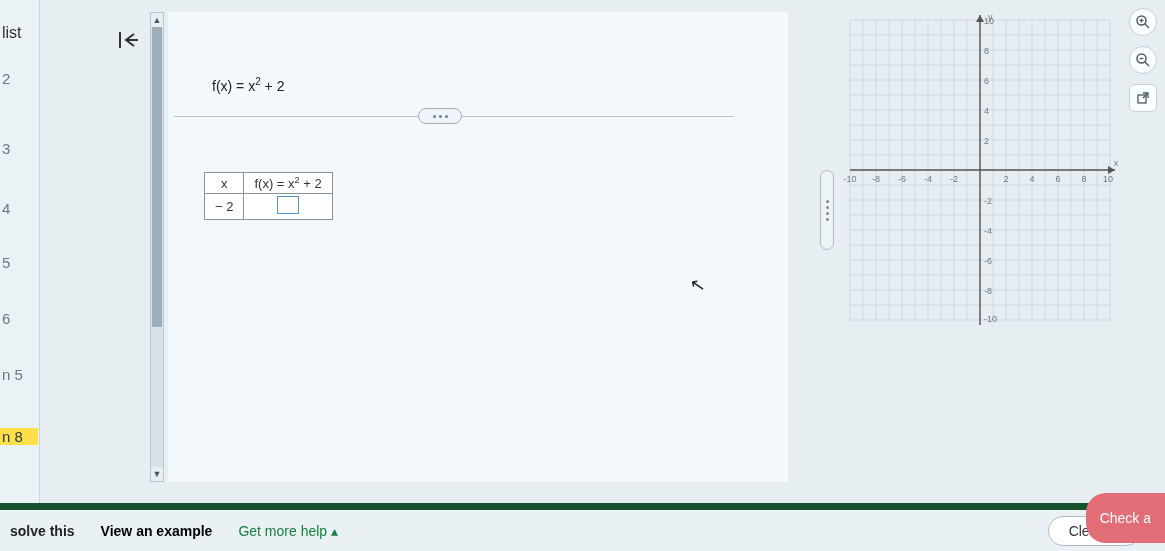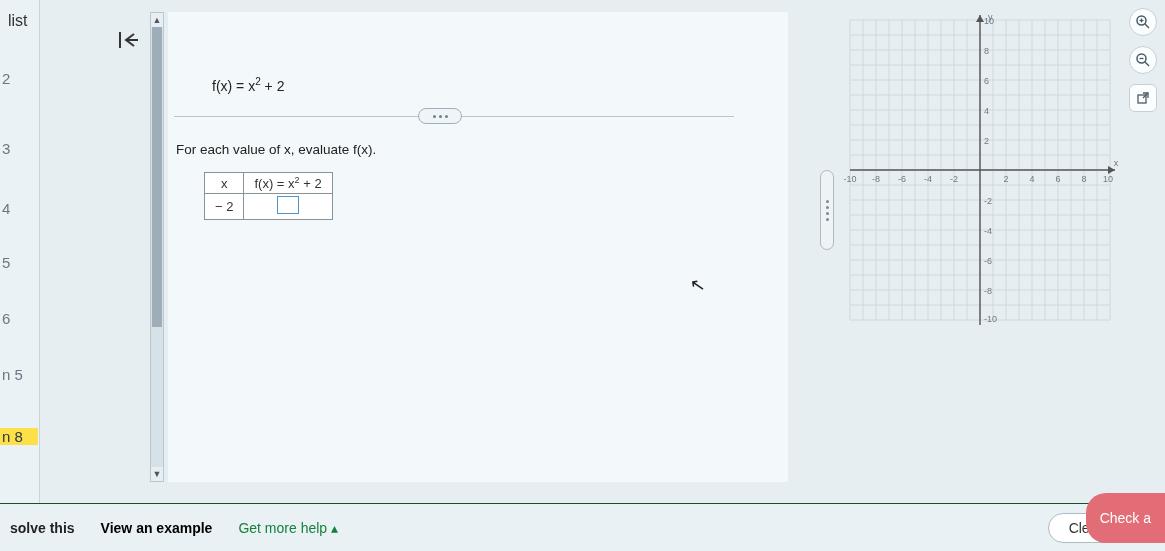--- a/index.html
+++ b/index.html
@@ -11,21 +11,21 @@
     overflow: hidden;
     color: #333;
     font-size: 14px;
   }
   
   .sidebar {
     position: absolute; left: 0; top: 0; width: 40px; height: 551px;
     background: #eaf2f6;
     border-right: 1px solid #c9d5dc;
   }
-  .sidebar .list-label { position:absolute; top:12px; left:0; width:40px; text-align:left; padding-left:8px; color:#333; font-size:16px; }
+  .sidebar .list-label { position:absolute; top:24px; left:0; width:40px; text-align:left; padding-left:2px; color:#333; font-size:16px; }
   .sidebar .nav-item {
     position:absolute; left:0; width:38px; text-align:left; padding-left:2px;
     color:#6a7784; font-size:15px;
   }
   .sidebar .nav-item.current { background:#fde047; color:#2d3a45; }
   
   .collapse-btn {
     position:absolute; top:28px; left:116px; width:28px; height:24px;
     cursor:pointer; display:flex; align-items:center;
     color:#333; font-size:20px; font-weight:bold;
@@ -83,21 +83,21 @@
   .tool-btn {
     width:28px;height:28px;border:1px solid #c2d0d8;border-radius:50%;
     background:#fbfeff; display:flex;align-items:center;justify-content:center;
     font-size:14px;color:#4a5a65;cursor:pointer;
   }
   .tool-btn.sq { border-radius:6px;}
   
   .bottom-bar {
     position:absolute; left:0; bottom:0; width:1165px; height:48px;
     display:flex; align-items:center; padding:0 10px;
-    background:#eaf1f5; border-top:1px solid #14532d;
+    background:#eaf1f5; border-top:7px solid #14532d;
   }
   .bottom-link { margin-right:26px; color:#15803d; font-size:14px; cursor:pointer;}
   .bottom-link.bold { font-weight:bold; color:#222;}
   .spacer { flex:1;}
   .clear-btn {
     padding:6px 20px; border:1px solid #aebac2; border-radius:20px;
     background:#fff; color:#333; font-size:14px; cursor:pointer; margin-right:14px;
   }
   .check-btn {
     padding:17px 14px; border:none; border-radius:20px 0 0 20px;
@@ -137,21 +137,20 @@
 <div class="main">
   <div class="fx-line">
     <span>f(x) = x</span><sup>2</sup><span> + 2</span>
   </div>
   <div class="divider"></div>
   <div class="dotdotdot">
       <span></span>
       <span></span>
       <span></span>
     </div>
-  <div class="sub-instr">For each value of x, evaluate f(x).</div>
 
   <table class="mini-table">
     <tbody>
         <tr>
       <th>x</th>
       <th>
         <span>f(x) = x</span><sup>2</sup><span> + 2</span>
       </th>
     </tr>
     <tr>

